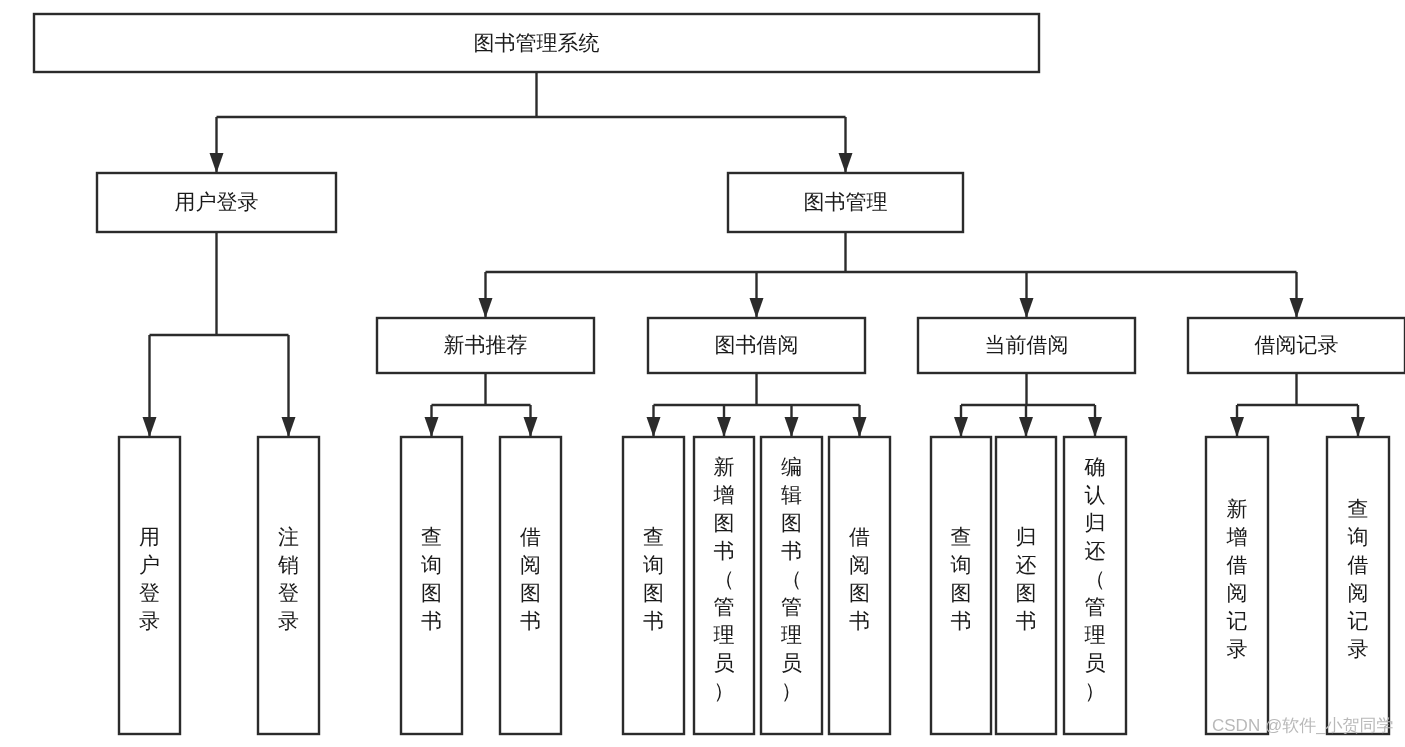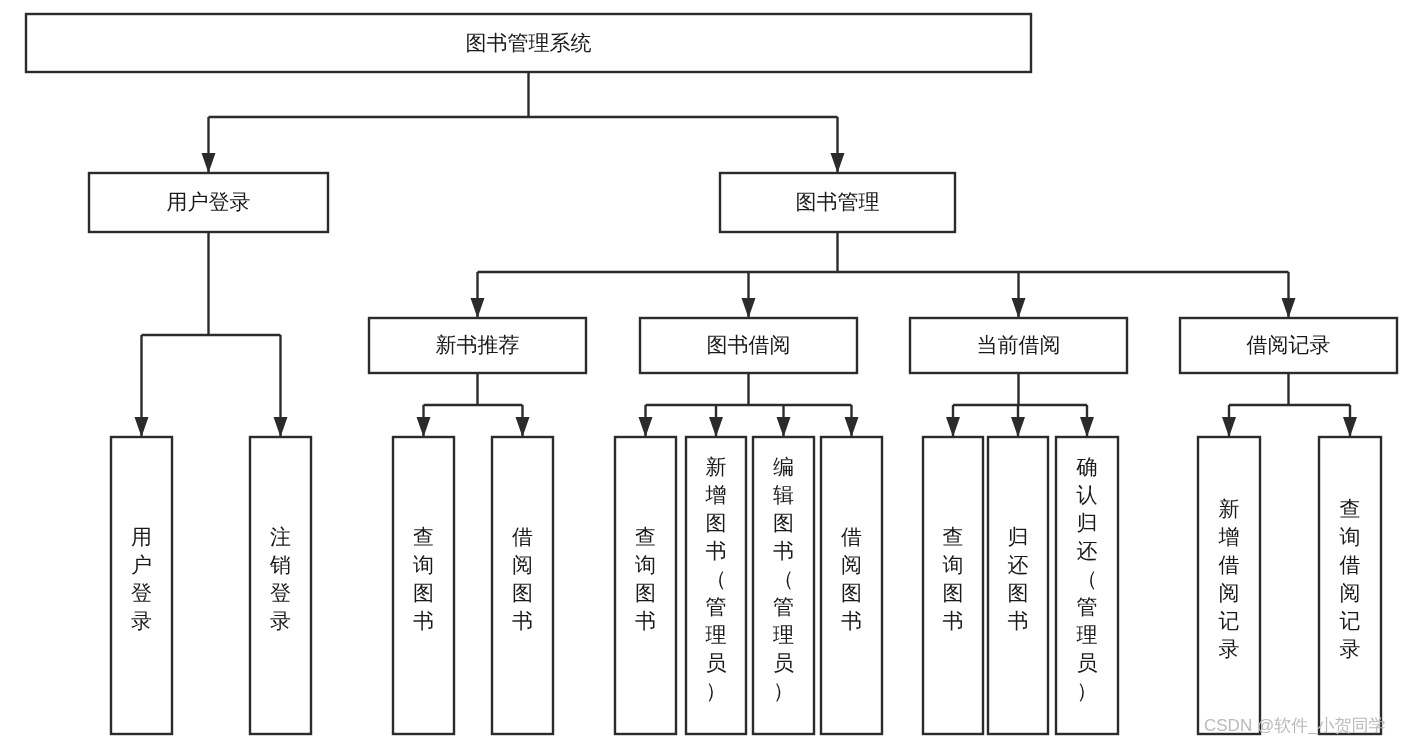--- a/index.html
+++ b/index.html
@@ -11,21 +11,21 @@
   body {
     width: 1405px;
     height: 747px;
     font-family: "Liberation Sans", "DejaVu Sans", sans-serif;
     overflow: hidden;
     position: relative;
   }
   #diagram-root {
     position: absolute;
     top: 0;
-    left: 8px;
+    left: 16px;
     width: 1208px;
     height: 747px;
   }
   svg.flow {
     display: block;
     width: 1405px;
     height: 747px;
   }
   .node-rect {
     fill: #ffffff;

